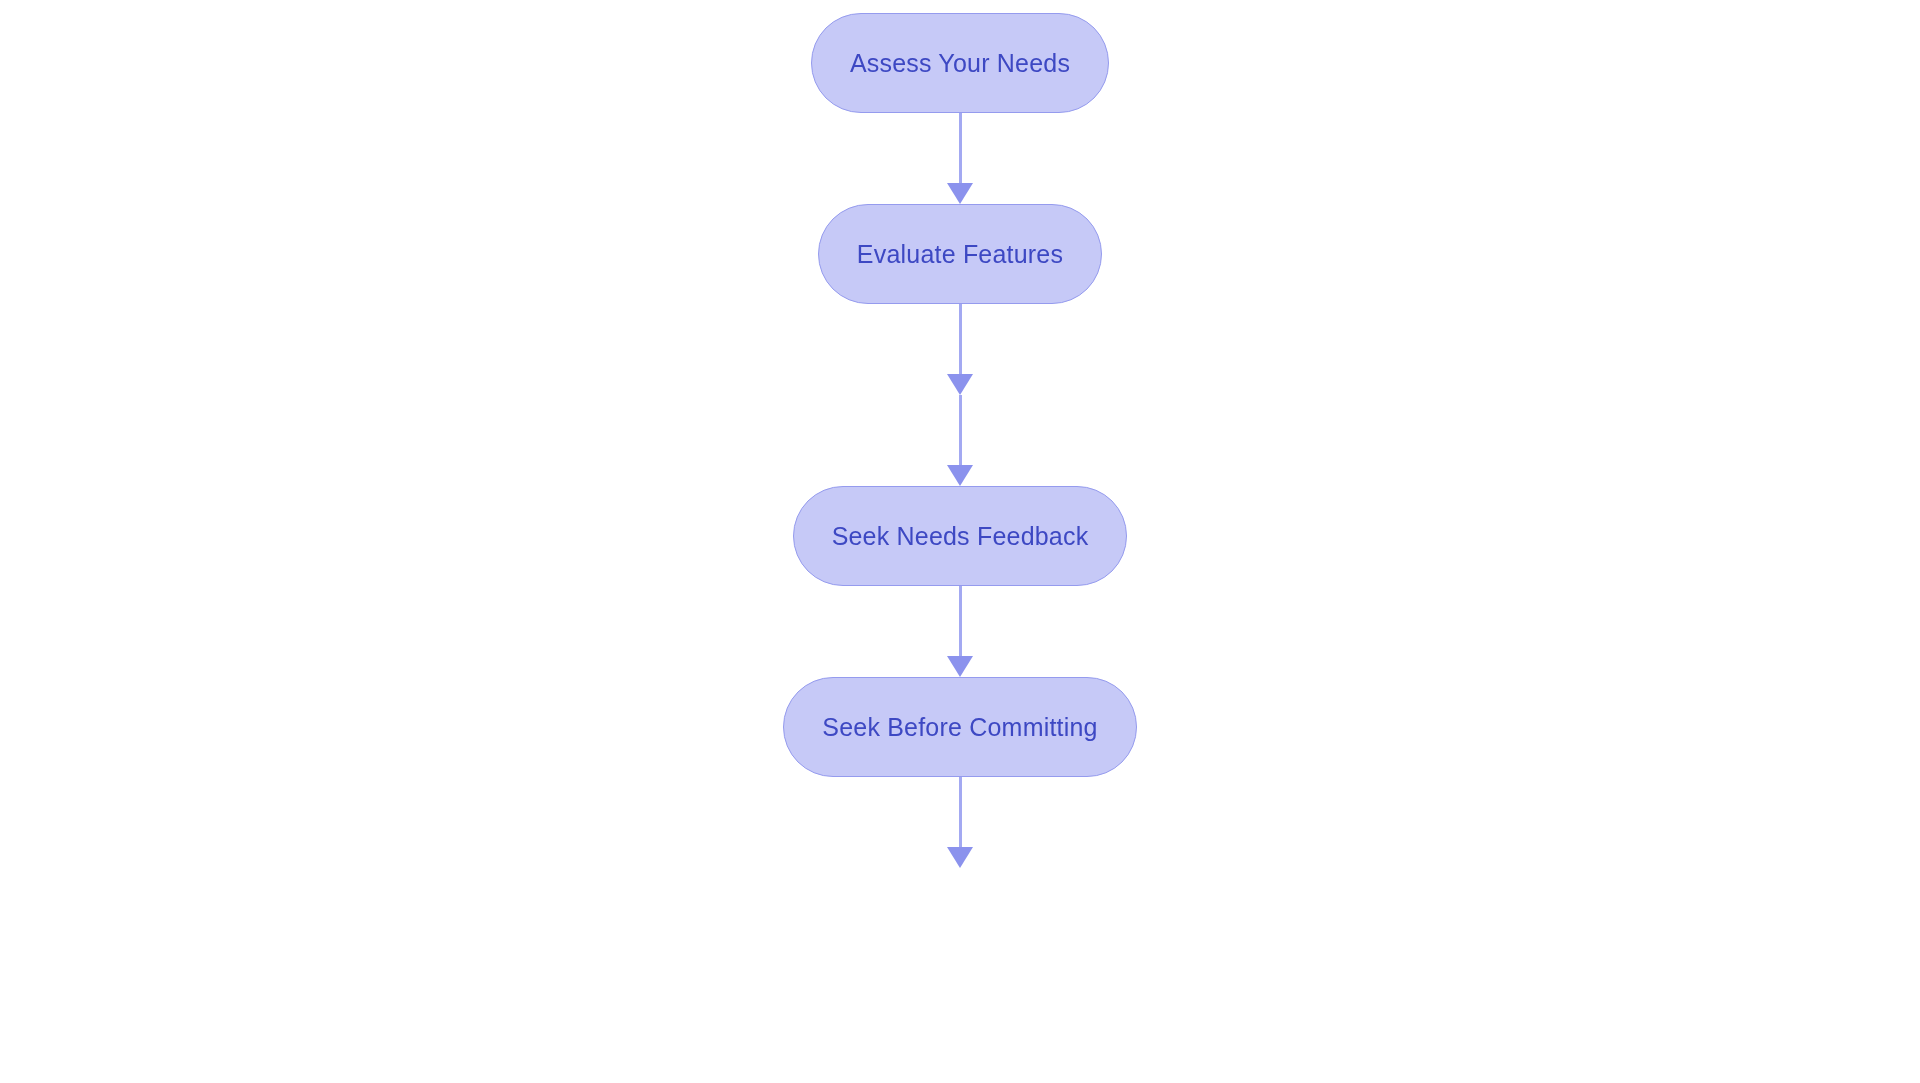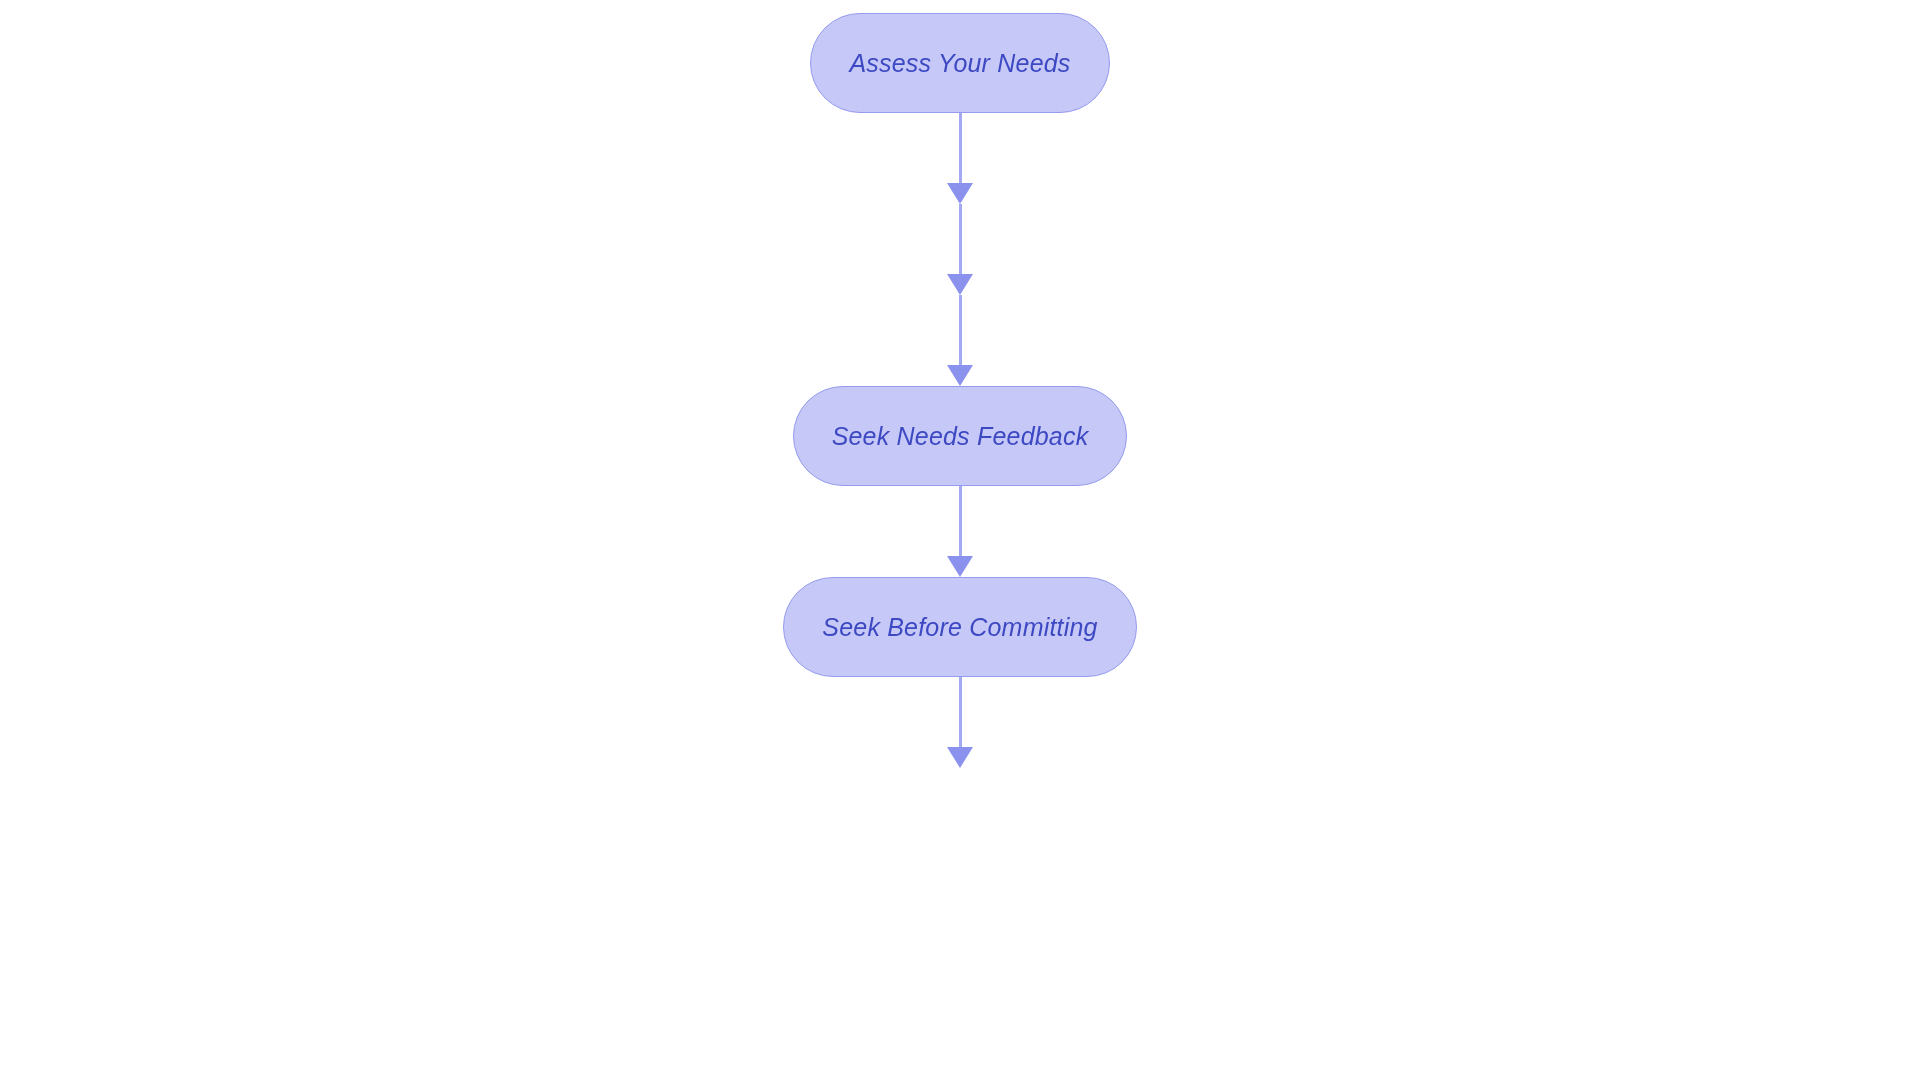--- a/index.html
+++ b/index.html
@@ -17,21 +17,20 @@
     background: var(--bg, #ffffff);
   }
   .flow {
     position: absolute;
     left: 0;
     top: 13px;
     width: 1920px;
     display: flex;
     flex-direction: column;
     align-items: center;
-    font-style: italic;
   }
   .node {
     height: 100px;
     min-width: 280px;
     padding: 0 38px;
     border-radius: 51px;
     background: var(--node-fill, #c6c9f7);
     border: 1.5px solid var(--node-border, #959bee);
     display: flex;
     align-items: center;
@@ -75,20 +74,23 @@
 
     <div class="node">
       <span>Assess Your Needs</span>
     </div>
 
     <div class="arrow">
       <div class="line"></div>
       <div class="head"></div>
     </div>
 
+    <div class="node">
+      <span>Evaluate Features</span>
+    </div>
 
     <div class="arrow">
       <div class="line"></div>
       <div class="head"></div>
     </div>
 
 
     <div class="arrow">
       <div class="line"></div>
       <div class="head"></div>

